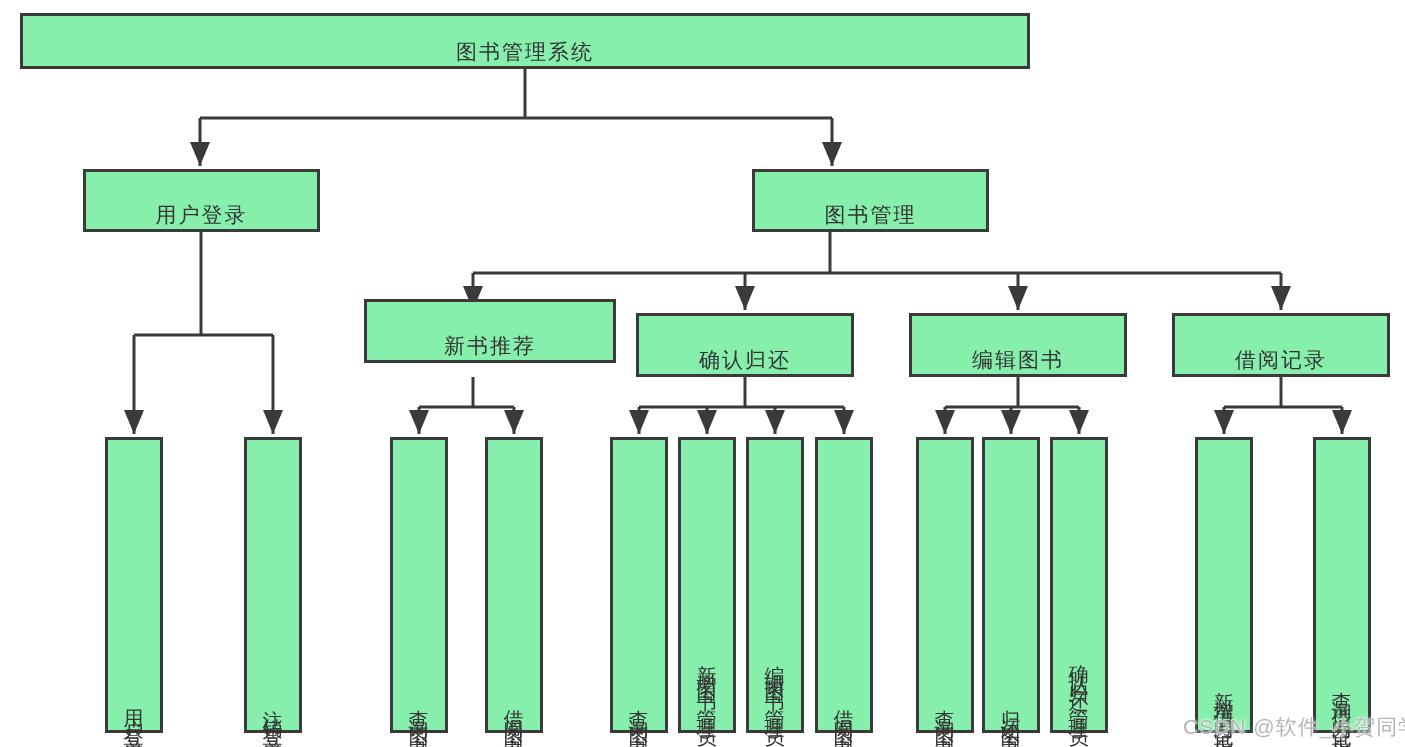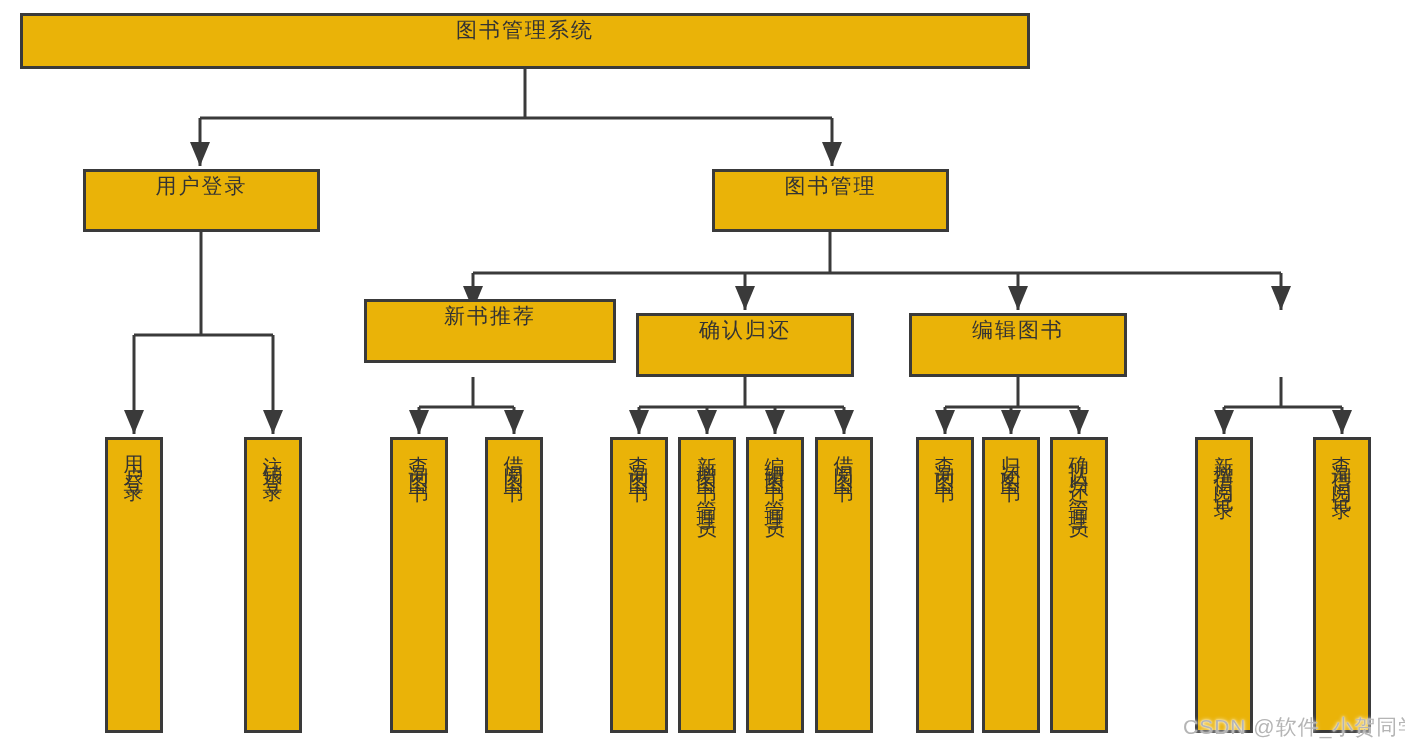--- a/index.html
+++ b/index.html
@@ -8,23 +8,23 @@
     width:1405px;height:747px;
     background:#ffffff;
     font-family:"Liberation Sans","DejaVu Sans",sans-serif;
     overflow:hidden;
   }
   .connectors{position:absolute;left:0;top:0;z-index:1;}
   .node{
     position:absolute;
     box-sizing:border-box;
     border:3px solid #3a3a3a;
-    background:#eab308;
+    background:#86efac;
     display:flex;
-    align-items:flex-start;
+    align-items:flex-end;
     justify-content:center;
     color:#333333;
     z-index:2;
   }
   .node .label{
     font-size:21px;
     letter-spacing:2px;
     white-space:nowrap;
   }
   .node.v .label{
@@ -101,32 +101,35 @@
     </g>
   </svg>
 
   <div class="node h" style="left:20px;top:13px;width:1010px;height:56px">
     <span class="label">图书管理系统</span>
   </div>
 
   <div class="node h" style="left:83px;top:169px;width:237px;height:63px">
     <span class="label">用户登录</span>
   </div>
-  <div class="node h" style="left:712px;top:169px;width:237px;height:63px">
+  <div class="node h" style="left:752px;top:169px;width:237px;height:63px">
     <span class="label">图书管理</span>
   </div>
 
   <div class="node h" style="left:364px;top:299px;width:252px;height:64px">
     <span class="label">新书推荐</span>
   </div>
   <div class="node h" style="left:636px;top:313px;width:218px;height:64px">
     <span class="label">确认归还</span>
   </div>
   <div class="node h" style="left:909px;top:313px;width:218px;height:64px">
     <span class="label">编辑图书</span>
+  </div>
+  <div class="node h" style="left:1172px;top:313px;width:218px;height:64px">
+    <span class="label">借阅记录</span>
   </div>
 
   <div class="node v" style="left:105px;top:437px;width:58px;height:296px">
     <span class="label">用户登录</span>
   </div>
   <div class="node v" style="left:244px;top:437px;width:58px;height:296px">
     <span class="label">注销登录</span>
   </div>
 
   <div class="node v" style="left:390px;top:437px;width:58px;height:296px">

